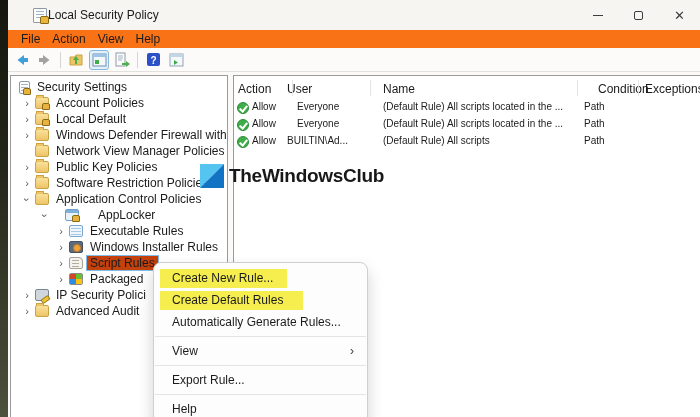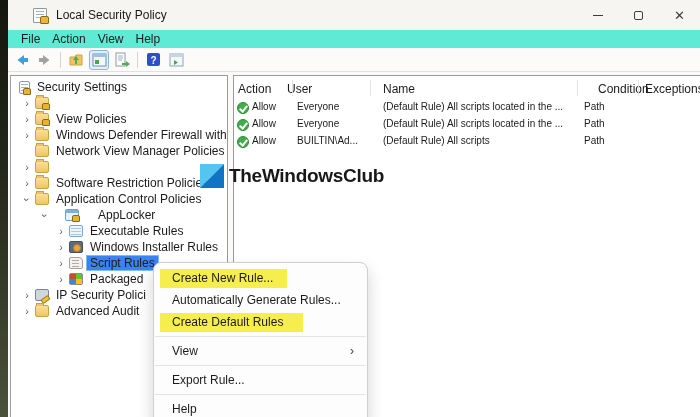--- a/index.html
+++ b/index.html
@@ -12,29 +12,29 @@
 
   .window { position:absolute; left:8px; top:0; right:0; bottom:0; background:#fbfaf8; }
 
   
   .titlebar { height:30px; background:#f7f5f2; display:flex; align-items:center; position:relative; }
   .app-icon { width:14px; height:15px; margin-left:25px; position:relative; background:#fdfdfd; border:1px solid #8d9aa5; border-radius:1px; }
   .app-icon::before { content:""; position:absolute; left:2px; top:2px; width:8px; height:7px;
     background:repeating-linear-gradient(180deg,#9fb3c2 0 1px,transparent 1px 3px); }
   .app-icon::after { content:""; position:absolute; right:-3px; bottom:-2px; width:7px; height:6px;
     background:#eab53e; border:1px solid #8a6914; border-radius:2px 2px 1px 1px; }
-  .title-text { font-size:12px; margin-left:9px; color:#1a1a1a; }
+  .title-text { font-size:12px; margin-left:1px; color:#1a1a1a; }
   .win-controls { position:absolute; right:0; top:0; height:30px; display:flex; }
   .win-btn { width:41px; height:30px; display:flex; align-items:center; justify-content:center; }
   .glyph-min { width:10px; height:0; border-top:1px solid #3d3d3d; }
   .glyph-max { width:9px; height:9px; border:1px solid #3d3d3d; border-radius:2px; }
   .glyph-close { font-size:13px; color:#3d3d3d; line-height:1; }
 
   
-  .menubar { height:18px; display:flex; align-items:center; padding-left:7px; background:#5eead4; }
+  .menubar { height:18px; display:flex; align-items:center; padding-left:7px; background:#f97316; }
   .menu-item { font-size:12px; padding:1px 6px; }
 
   
   .toolbar { height:24px; display:flex; align-items:center; padding-left:4px; gap:3px;
     background:#fcfbfa; border-bottom:1px solid #e2e0de; }
   .tb-btn { width:20px; height:20px; display:flex; align-items:center; justify-content:center; }
   .tb-sep { width:1px; height:16px; background:#d6d4d2; margin:0 2px; }
   .tb-toggled { border:1px solid #86b9e2; background:#e3f0fa; border-radius:3px; }
 
   
@@ -43,21 +43,21 @@
   .list-pane { left:225px; top:75px; width:468px; height:345px; overflow:hidden; }
 
   
   .tree { padding-top:3px; }
   .tree-row { height:16px; display:flex; align-items:center; font-size:12px; white-space:nowrap; }
   .lvl0 { padding-left:6px; } .lvl1 { padding-left:8px; } .lvl2 { padding-left:26px;gap:12px; } .lvl3 { padding-left:42px; }
   .expander { width:16px; flex:none; font-size:11px; color:#5f5f5f; text-align:center; line-height:1; }
   .exp-open { display:inline-block; transform:rotate(90deg); }
   .exp-none { visibility:hidden; }
   .tlabel { padding:0 3px; }
-  .selected .tlabel { background:#3b82f6; outline:1px solid #7fbde8; }
+  .selected .tlabel { background:#c2410c; outline:1px solid #7fbde8; }
 
   .ic { width:14px; height:12px; position:relative; flex:none; margin-right:4px; border-radius:2px; }
   .ic-folder { background:linear-gradient(#f9e09a,#eec565); border:1px solid #c9a245; }
   .ic-folder::before { content:""; position:absolute; left:0; top:-3px; width:6px; height:2px;
     background:#eec565; border:1px solid #c9a245; border-bottom:none; border-radius:1px 1px 0 0; }
   .lock::after { content:""; position:absolute; right:-2px; bottom:-2px; width:6px; height:5px;
     background:#e8b33c; border:1px solid #8a6914; border-radius:2px 2px 1px 1px; }
   .ic-root { width:11px; height:13px; background:#fdfdfd; border:1px solid #8d9aa5; margin-left:2px; }
   .ic-root::before { content:""; position:absolute; left:1px; top:2px; width:7px; height:7px;
     background:repeating-linear-gradient(180deg,#9fb3c2 0 1px,transparent 1px 3px); }
@@ -183,39 +183,41 @@
 
   <div class="pane tree-pane">
     <div class="tree">
       <div class="tree-row lvl0">
         <span class="ic ic-root lock"></span>
         <span class="tlabel">Security Settings</span>
       </div>
       <div class="tree-row lvl1">
         <span class="expander">›</span>
         <span class="ic ic-folder lock"></span>
+        <span class="tlabel">Account Policies</span>
       </div>
       <div class="tree-row lvl1">
         <span class="expander">›</span>
         <span class="ic ic-folder lock"></span>
-        <span class="tlabel">View Policies</span>
+        <span class="tlabel">Local Default</span>
       </div>
       <div class="tree-row lvl1">
         <span class="expander">›</span>
         <span class="ic ic-folder"></span>
         <span class="tlabel">Windows Defender Firewall with Adva</span>
       </div>
       <div class="tree-row lvl1">
         <span class="expander exp-none">›</span>
         <span class="ic ic-folder"></span>
         <span class="tlabel">Network View Manager Policies</span>
       </div>
       <div class="tree-row lvl1">
         <span class="expander">›</span>
         <span class="ic ic-folder"></span>
+        <span class="tlabel">Public Key Policies</span>
       </div>
       <div class="tree-row lvl1">
         <span class="expander">›</span>
         <span class="ic ic-folder"></span>
         <span class="tlabel">Software Restriction Policies</span>
       </div>
       <div class="tree-row lvl1">
         <span class="expander"><span class="exp-open">›</span></span>
         <span class="ic ic-folder"></span>
         <span class="tlabel">Application Control Policies</span>
@@ -280,43 +282,43 @@
     <div class="list-row">
       <span class="allow-ico"></span>
       <span class="cell" style="left:18px">Allow</span>
       <span class="cell" style="left:63px">Everyone</span>
       <span class="cell" style="left:149px">(Default Rule) All scripts located in the ...</span>
       <span class="cell" style="left:350px">Path</span>
     </div>
     <div class="list-row">
       <span class="allow-ico"></span>
       <span class="cell" style="left:18px">Allow</span>
-      <span class="cell" style="left:63px">BUILTIN\Ad...</span>
+      <span class="cell" style="left:53px">BUILTIN\Ad...</span>
       <span class="cell" style="left:149px">(Default Rule) All scripts</span>
       <span class="cell" style="left:350px">Path</span>
     </div>
   </div>
 
   <div class="watermark">
     <svg class="wm-logo" viewBox="0 0 24 24">
       <polygon points="0,0 24,0 0,24" fill="#54c5f0"></polygon>
       <polygon points="24,0 24,24 0,24" fill="#1173c4"></polygon>
     </svg>
     <span class="wm-text">TheWindowsClub</span>
   </div>
 
   <div class="ctx-menu">
     <div class="ctx-item">
       <span class="hl">Create New Rule...</span>
     </div>
     <div class="ctx-item">
+      <span class="hl hl-wide">Create Default Rules</span>
+    </div>
+    <div class="ctx-item">
       <span>Automatically Generate Rules...</span>
-    </div>
-    <div class="ctx-item">
-      <span class="hl hl-wide">Create Default Rules</span>
     </div>
     <div class="ctx-sep"></div>
     <div class="ctx-item">
       <span>View</span>
       <span class="submenu-arrow">›</span>
     </div>
     <div class="ctx-sep"></div>
     <div class="ctx-item">
       <span>Export Rule...</span>
     </div>

